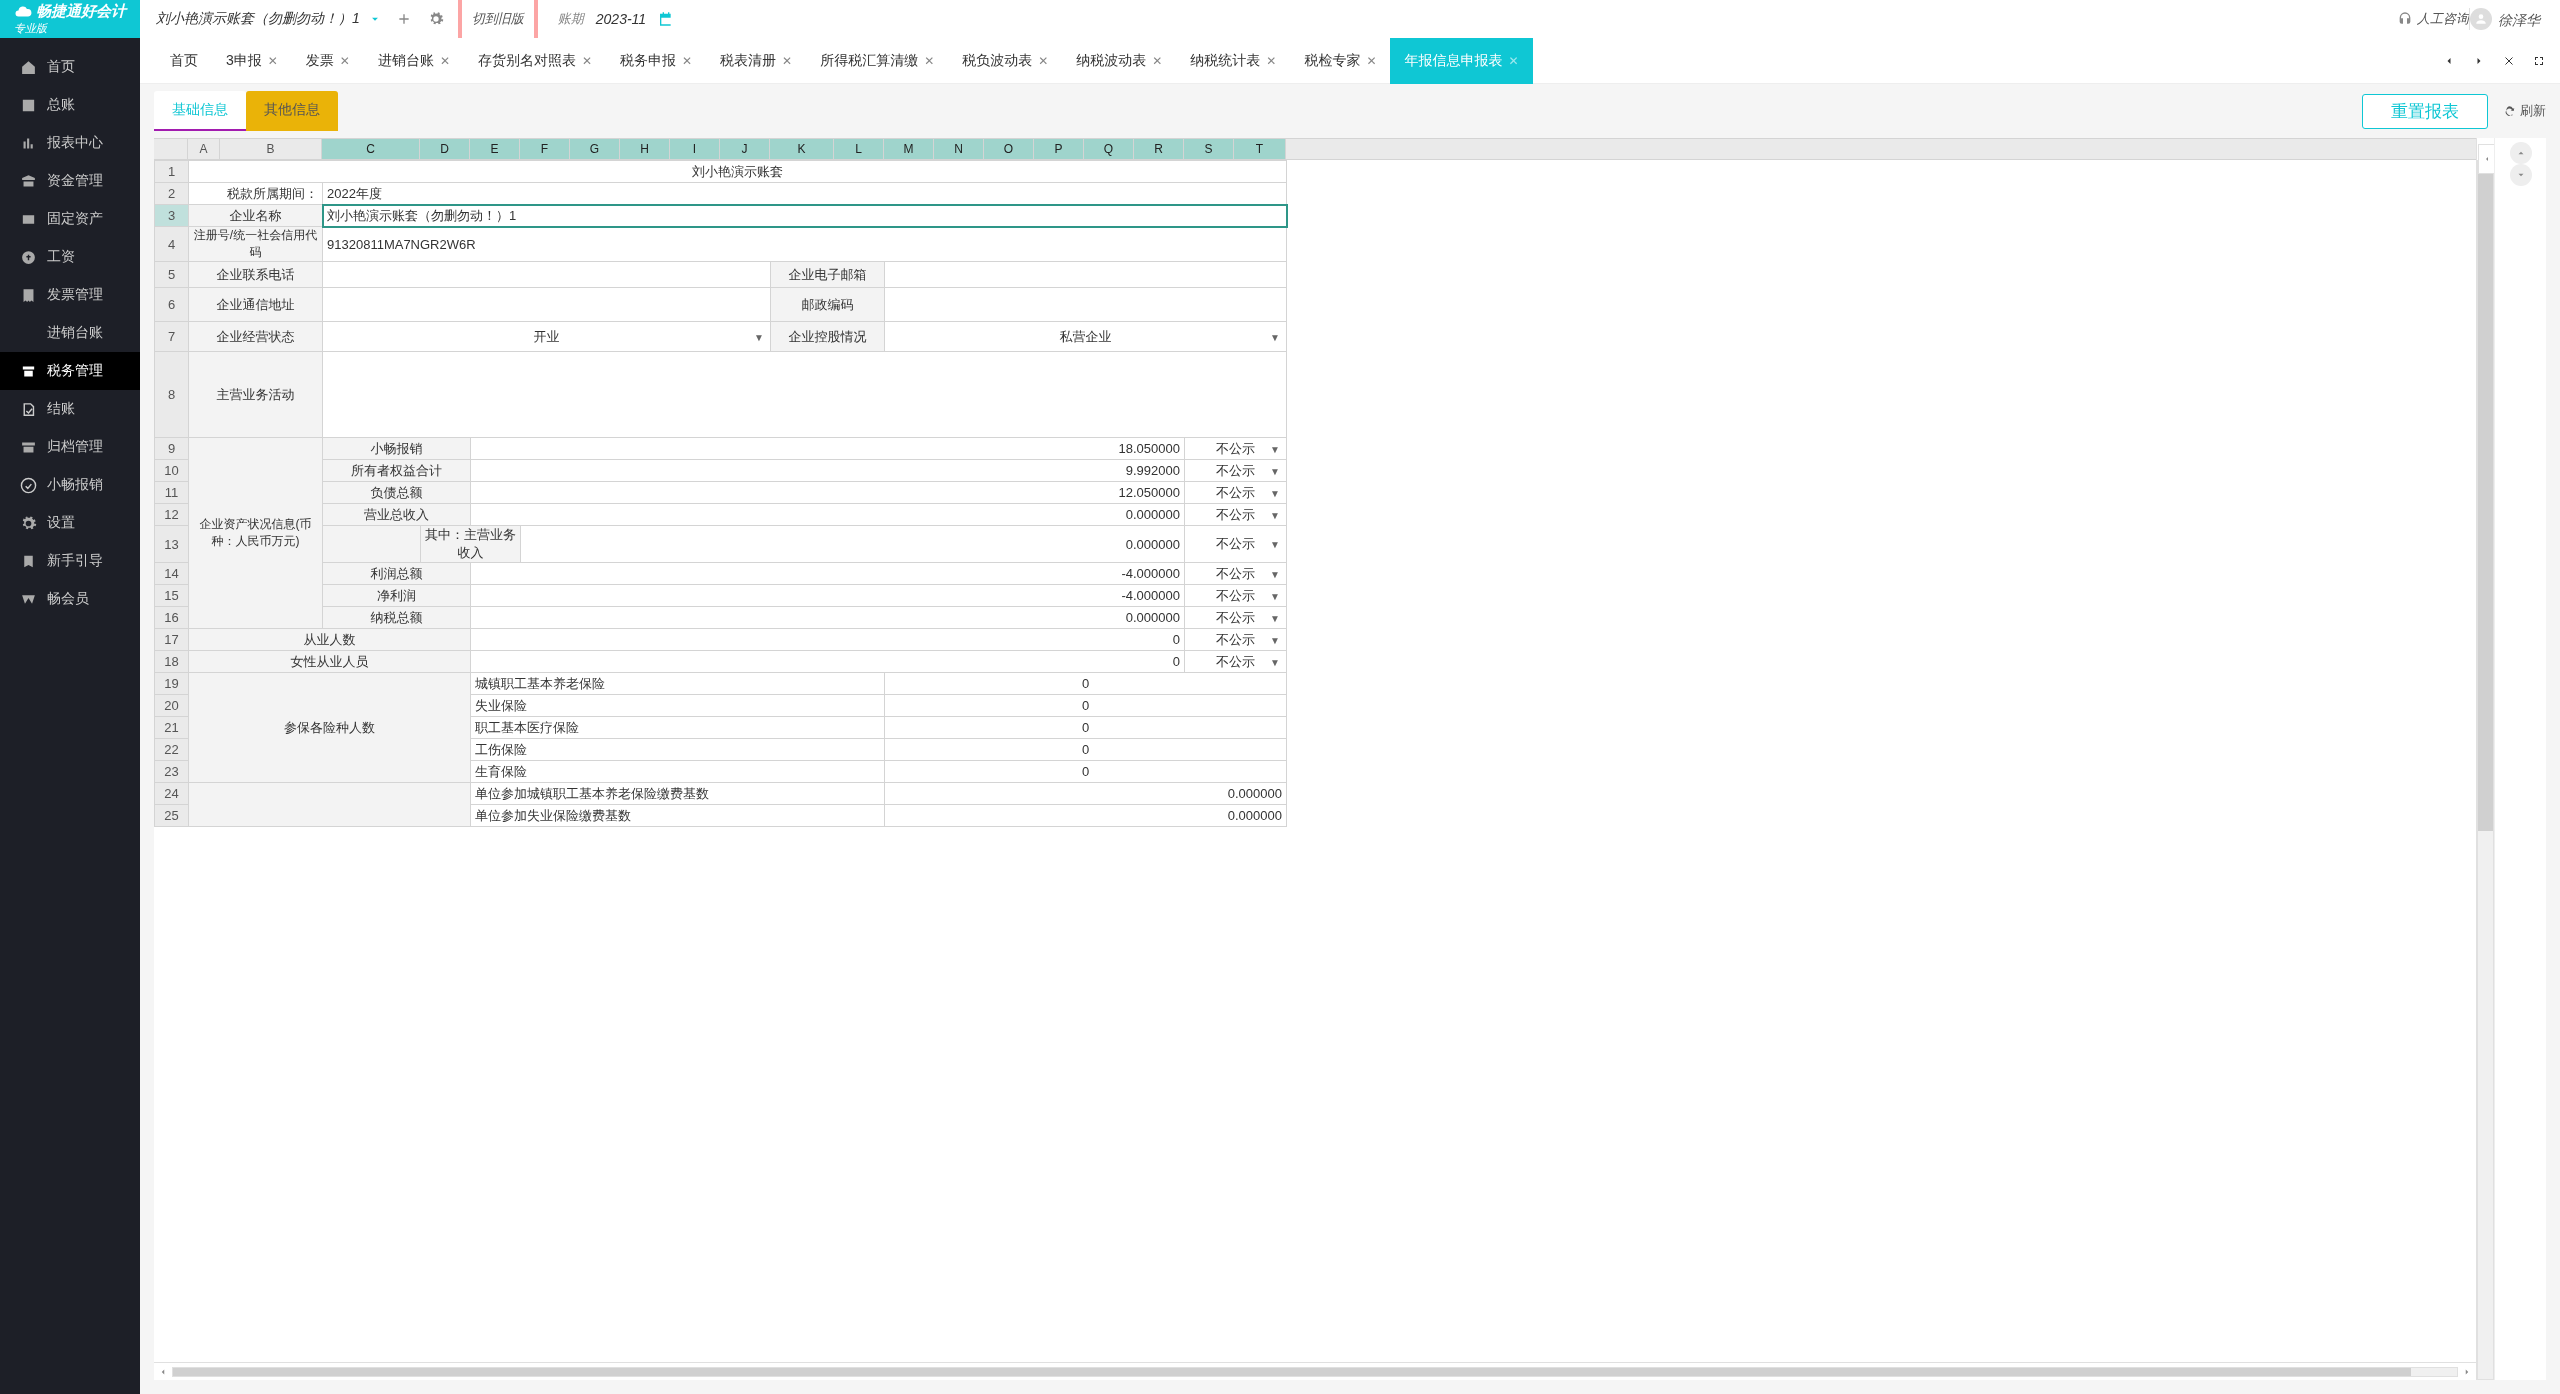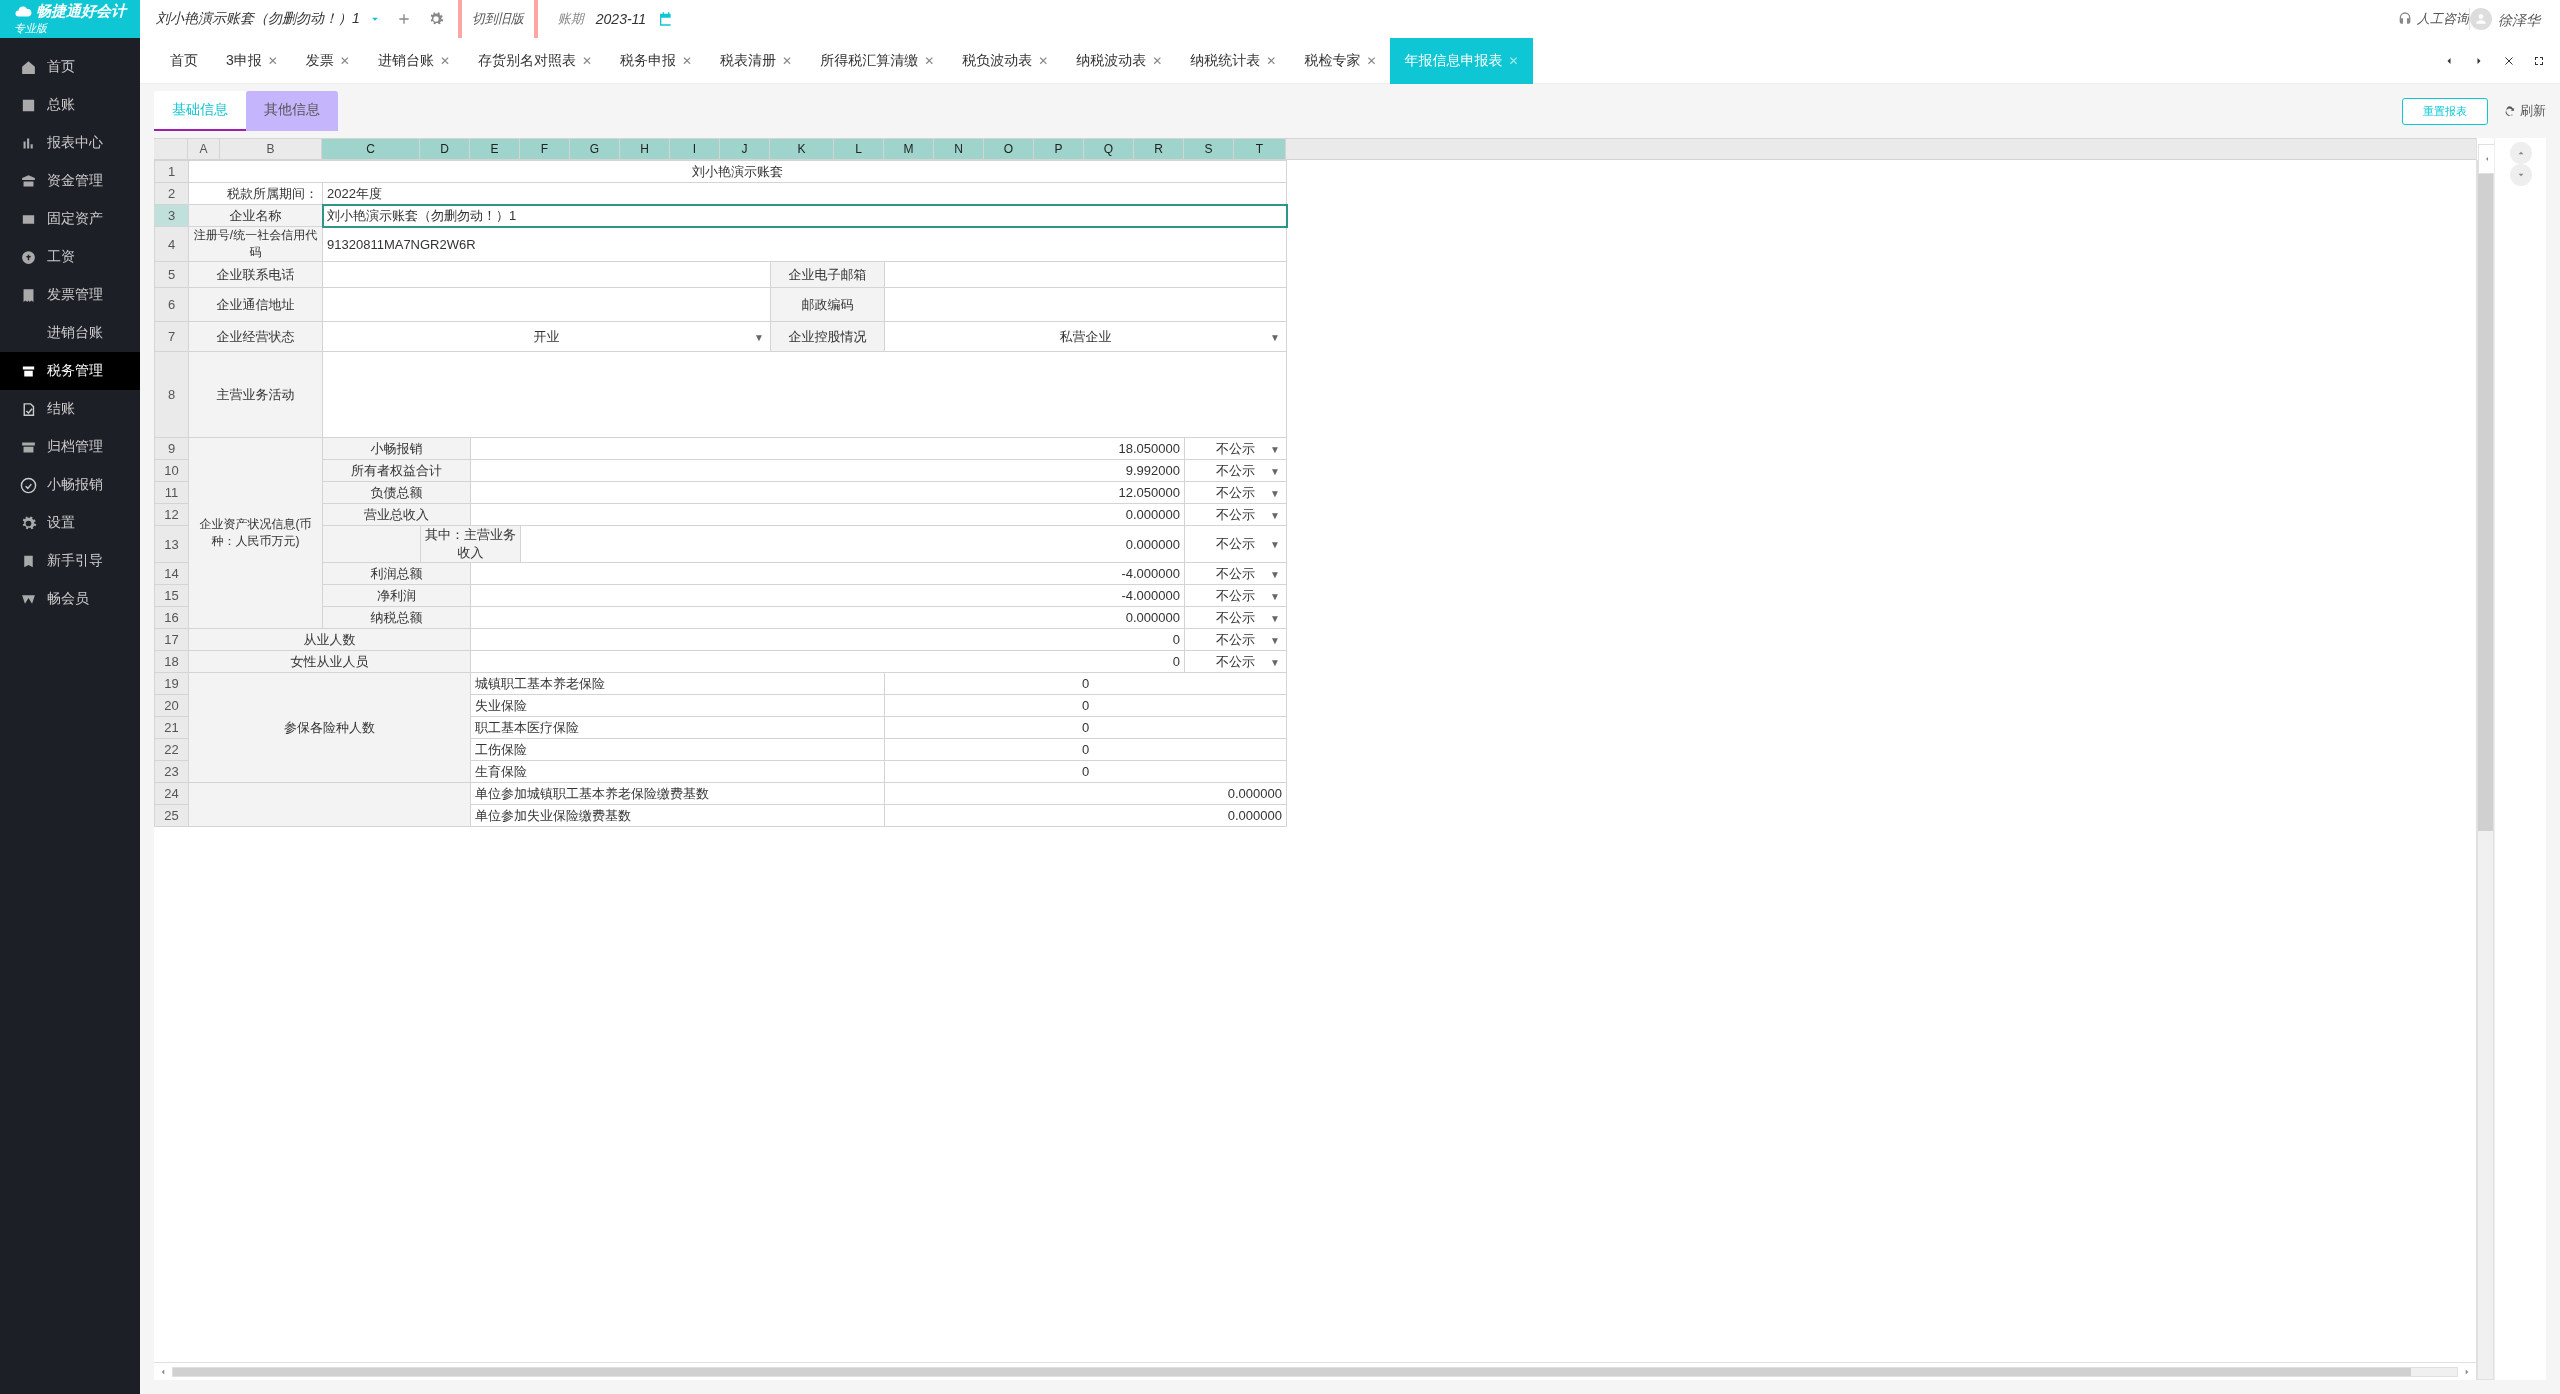--- a/index.html
+++ b/index.html
@@ -45,23 +45,23 @@
 .tab .close-x { font-size: 12px; opacity: 0.6; }
 .tab-nav-controls { margin-left: auto; display: flex; align-items: center; gap: 4px; }
 .tab-nav-btn { width: 26px; height: 26px; display: flex; align-items: center; justify-content: center; cursor: pointer; }
 .tab-nav-btn svg { width: 12px; height: 12px; fill: #333; }
 
 
 .sub-bar { height: 54px; display: flex; align-items: center; padding: 0 14px; gap: 0; }
 .sub-tabs { display: flex; gap: 0; }
 .sub-tab { padding: 10px 18px; font-size: 14px; color: #555; cursor: pointer; border-radius: 3px 3px 0 0; }
 .sub-tab.active { color: #0fc7d4; background:#fff; border-bottom:2px solid #a21caf; }
-.sub-tab.inactive { background:#c4b5fd; color:#555; }
+.sub-tab.inactive { background:#eab308; color:#555; }
 .sub-actions { margin-left: auto; display: flex; gap: 14px; align-items:center; }
-.btn-reset { border: 1px solid #0fc7d4; color: #0fc7d4; background: #fff; border-radius: 3px; padding: 5px 20px; font-size: 11px; cursor: pointer; }
+.btn-reset { border: 1px solid #0fc7d4; color: #0fc7d4; background: #fff; border-radius: 3px; padding: 5px 28px; font-size: 17px; cursor: pointer; }
 .btn-refresh { display: flex; align-items: center; gap: 4px; color: #555; font-size: 13px; cursor: pointer; }
 .btn-refresh svg { width:14px; height:14px; fill:#555; }
 
 
 .sheet-wrap { flex:1; display:flex; margin:0 14px 14px 14px; min-height:0; }
 .sheet-container { flex:1; background:#fff; position:relative; display:flex; flex-direction:column; min-width:0; }
 .sheet-scroll { flex:1; overflow:hidden; position:relative; }
 .col-headers { display:flex; height:22px; border-top:1px solid #d4d4d4; border-bottom:1px solid #d4d4d4; background:#eaeaea; }
 .corner-cell { width:34px; border-right:1px solid #d4d4d4; }
 .col-head { border-right:1px solid #d4d4d4; display:flex; align-items:center; justify-content:center; font-size:12px; color:#555; }

